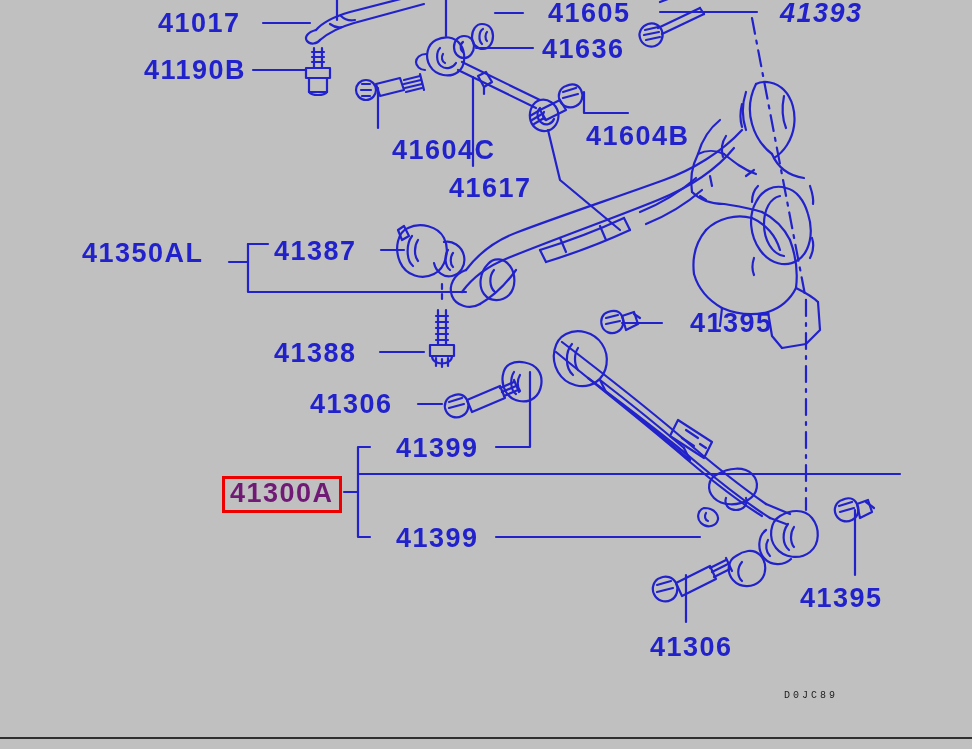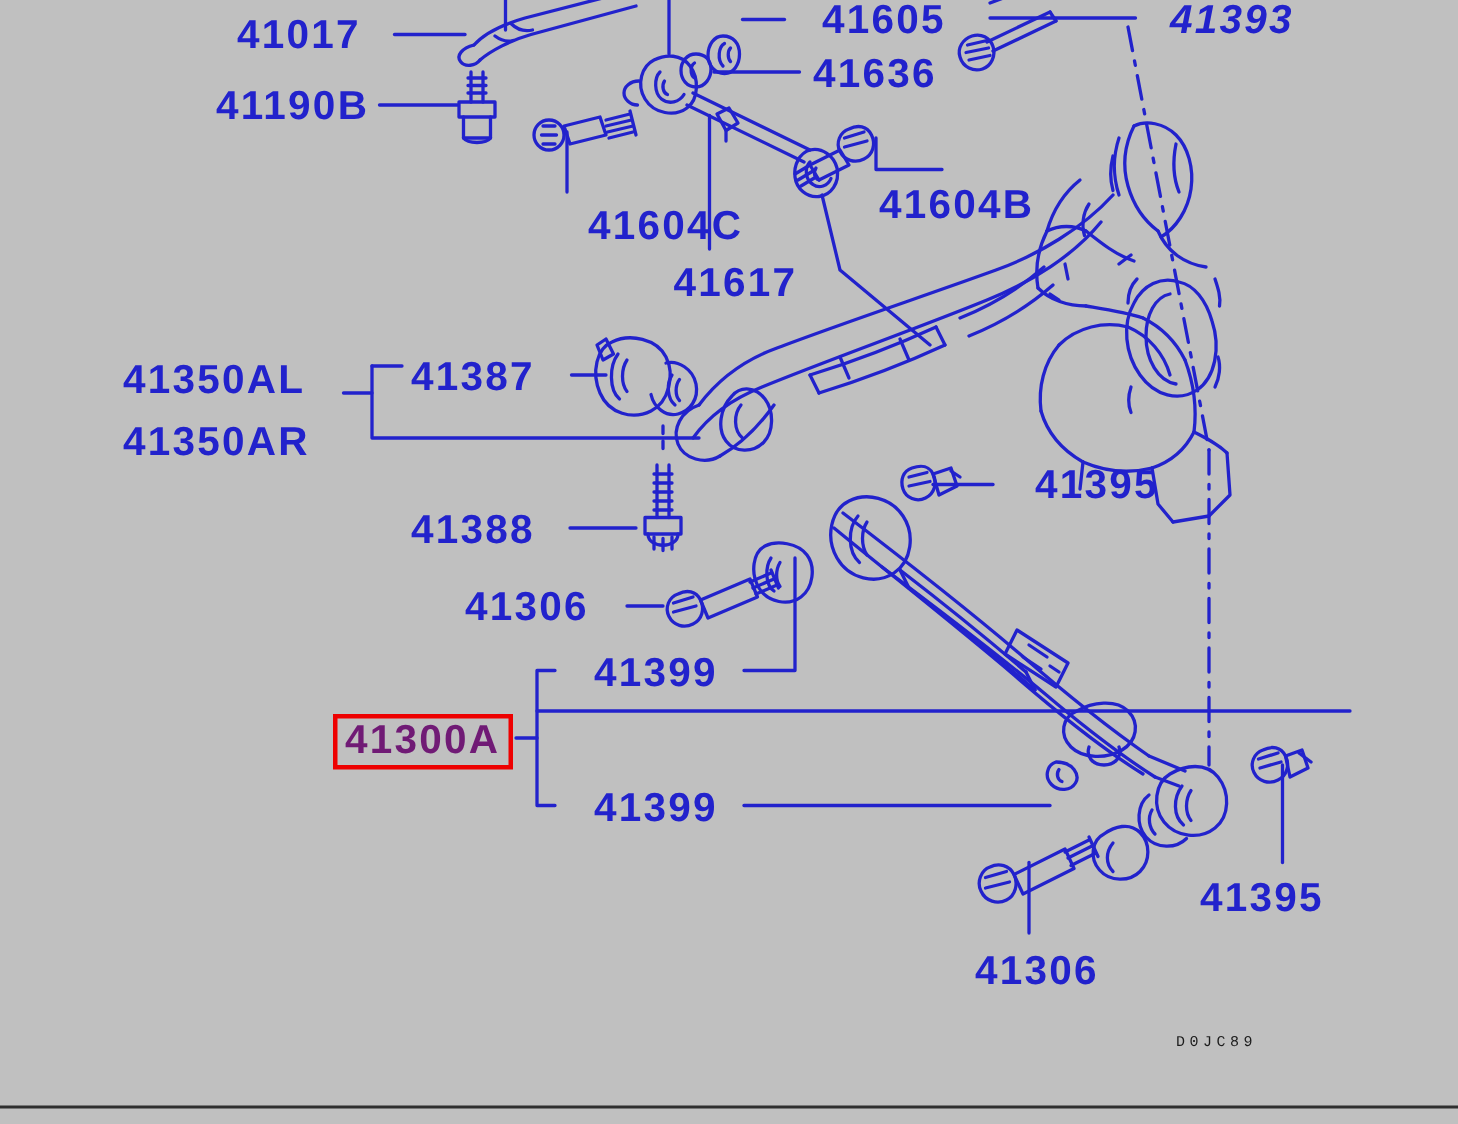--- a/index.html
+++ b/index.html
@@ -307,21 +307,20 @@
   <div class="lbl" style="left:158px;top:10px;">41017</div>
   <div class="lbl" style="left:548px;top:0px;">41605</div>
   <div class="lbl" style="left:780px;top:0px;font-style:italic;">41393</div>
   <div class="lbl" style="left:542px;top:36px;">41636</div>
   <div class="lbl" style="left:144px;top:57px;">41190B</div>
   <div class="lbl" style="left:348px;top:137px;margin-left:44px;">41604C</div>
   <div class="lbl" style="left:586px;top:123px;">41604B</div>
   <div class="lbl" style="left:449px;top:175px;">41617</div>
   <div class="lbl" style="left:82px;top:240px;">41350AL</div>
   <div class="lbl" style="left:274px;top:238px;">41387</div>
-  <div class="lbl" style="left:82px;top:281px;">41350AR</div>
   <div class="lbl" style="left:690px;top:310px;">41395</div>
   <div class="lbl" style="left:274px;top:340px;">41388</div>
   <div class="lbl" style="left:310px;top:391px;">41306</div>
   <div class="lbl" style="left:396px;top:435px;">41399</div>
   <div class="lbl boxed" style="left:222px;top:476px;">41300A</div>
   <div class="lbl" style="left:396px;top:525px;">41399</div>
   <div class="lbl" style="left:800px;top:585px;">41395</div>
   <div class="lbl" style="left:650px;top:634px;">41306</div>
 
   <div class="wm" style="left:784px;top:690px;">D0JC89</div>

